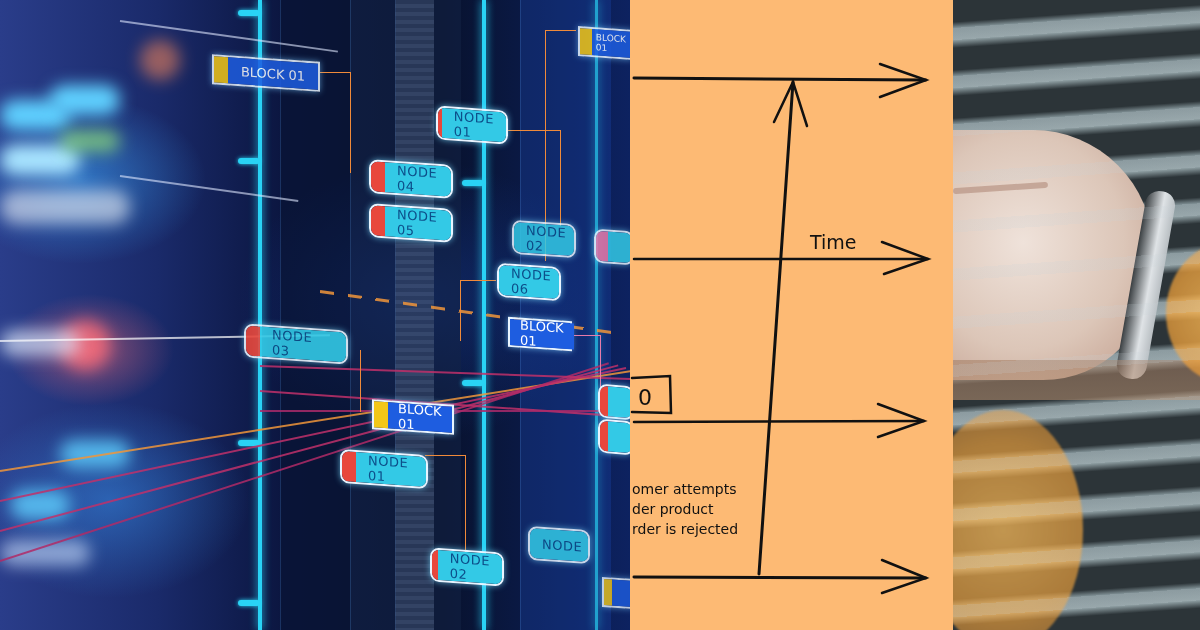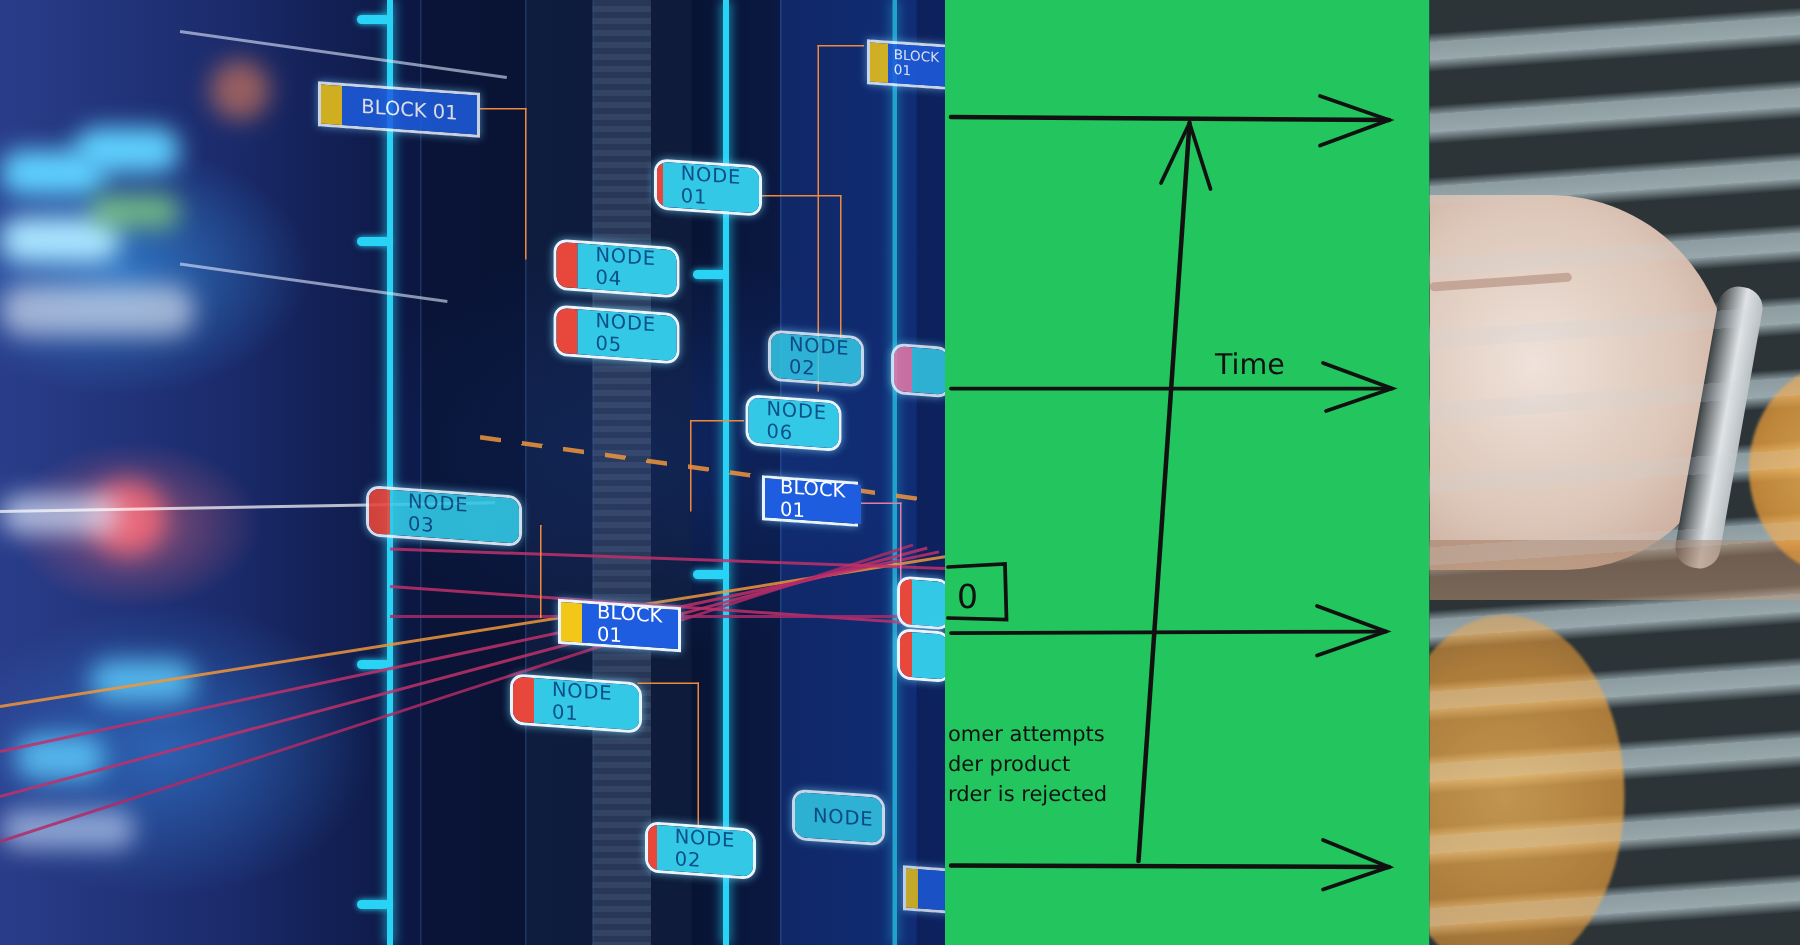--- a/index.html
+++ b/index.html
@@ -18,21 +18,21 @@
   .tick { position:absolute; height:6px; width:22px; background:#29d3f5; border-radius:3px; box-shadow:0 0 4px #29d3f5; }
   .node { position:absolute; height:30px; display:flex; align-items:stretch; border-radius:9px; border:2px solid #e8f4ff; overflow:hidden; box-shadow:0 0 6px rgba(120,220,255,0.7); transform:skewY(4deg); }
   .node .cap { width:14px; background:#e8473c; }
   .node .lbl { flex:1; background:#33c9e6; color:#0d4f8a; font-size:13px; display:flex; align-items:center; justify-content:center; padding:0 12px; letter-spacing:0.5px; }
   .block { position:absolute; height:26px; display:flex; align-items:stretch; border:2px solid #e8f4ff; box-shadow:0 0 6px rgba(120,200,255,0.7); transform:skewY(4deg); }
   .block .cap { width:14px; background:#f2c718; }
   .block .lbl { flex:1; background:#1e5de0; color:#ffffff; font-size:13px; display:flex; align-items:center; justify-content:center; padding:0 10px; }
   .wire { position:absolute; border:1px solid #f08a3a; }
   .streak { position:absolute; height:2px; transform-origin:0 50%; opacity:0.85; }
   
-  #mid { left:630px; width:323px; background:#22c55e; }
+  #mid { left:630px; width:323px; background:#fdba74; }
   #mid svg { position:absolute; left:0; top:0; }
   .sketch { font-family:"DejaVu Sans", sans-serif; fill:#111; }
   
   #right { left:953px; width:247px; background:
       repeating-linear-gradient(176deg, #2c3438 0px, #2c3438 22px, #7f8f94 28px, #8e9ea2 40px, #2c3438 48px); }
   .skin { position:absolute; }
   .bokeh { position:absolute; border-radius:50%; background:radial-gradient(circle, rgba(255,190,90,0.95) 0%, rgba(245,165,60,0.85) 60%, rgba(240,150,50,0.6) 100%); filter:blur(1px); }
 </style>
 </head>
 <body>

